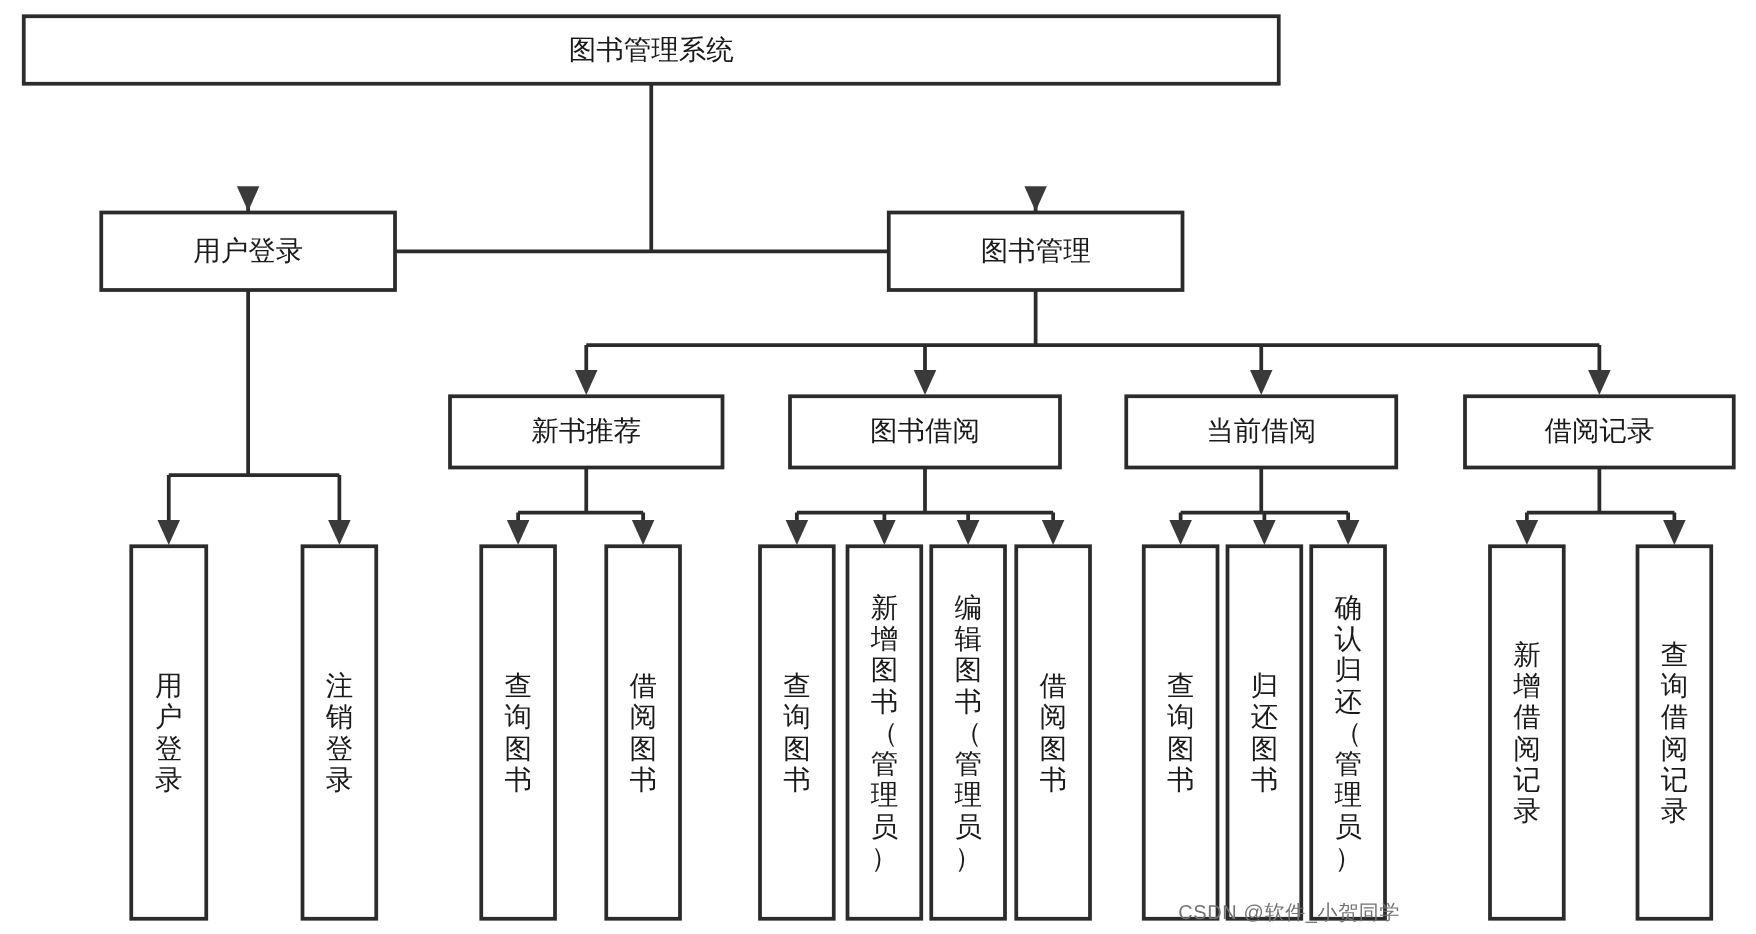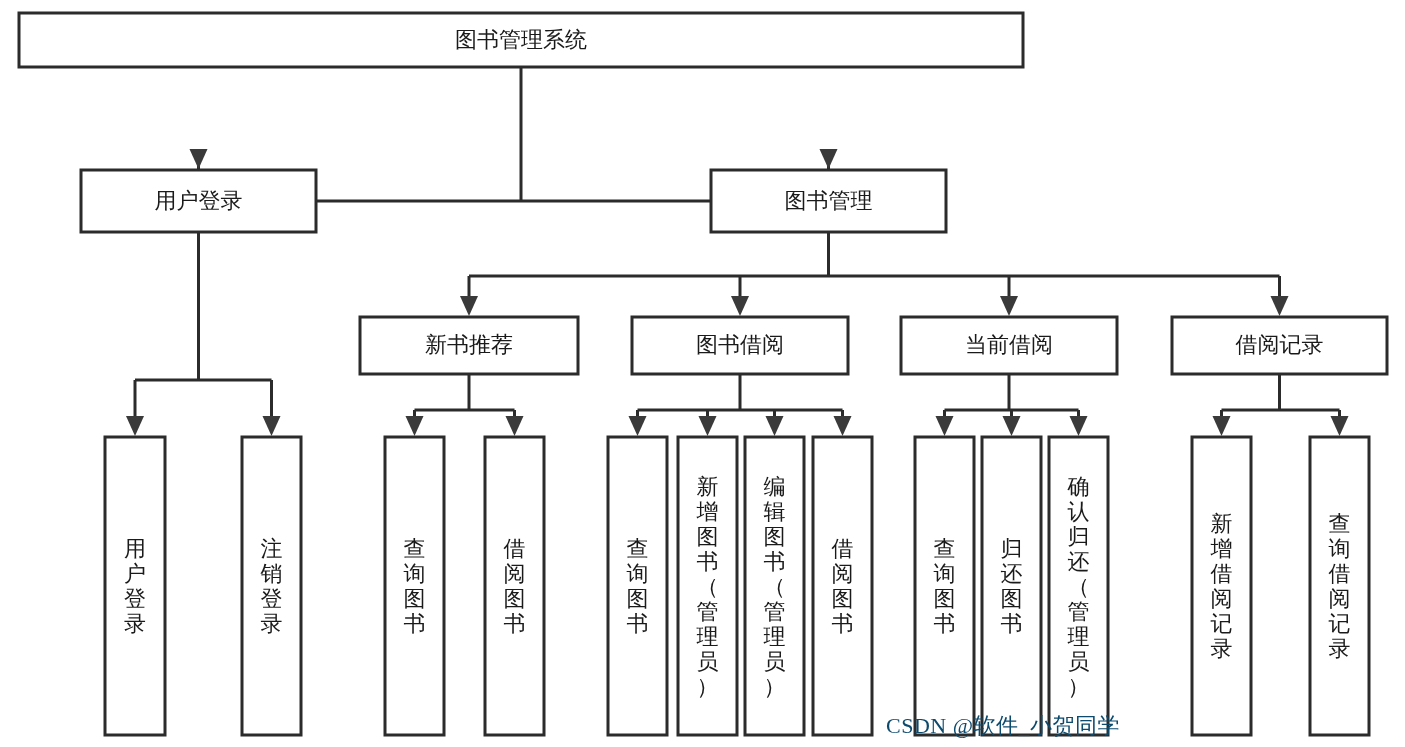--- a/index.html
+++ b/index.html
@@ -51,23 +51,23 @@
   .node-label-v {
     font-family: "Liberation Sans", "DejaVu Sans", sans-serif;
     font-size: 22px;
     fill: #1a1a1a;
     text-anchor: middle;
   }
   .watermark {
     position: absolute;
     right: 8px;
     bottom: 6px;
-    font-family: Liberation Serif, serif;
-    font-size: 22px;
-    color: #0c4a6e;
+    font-family: Liberation Sans, sans-serif;
+    font-size: 16px;
+    color: #737373;
     letter-spacing: 0.5px;
     white-space: nowrap;
     pointer-events: none;
   }
 </style>
 </head>
 <body>
 
 <div id="diagram-root">
   <svg id="tree-svg" viewBox="0 0 1405 747" xmlns="http://www.w3.org/2000/svg">

